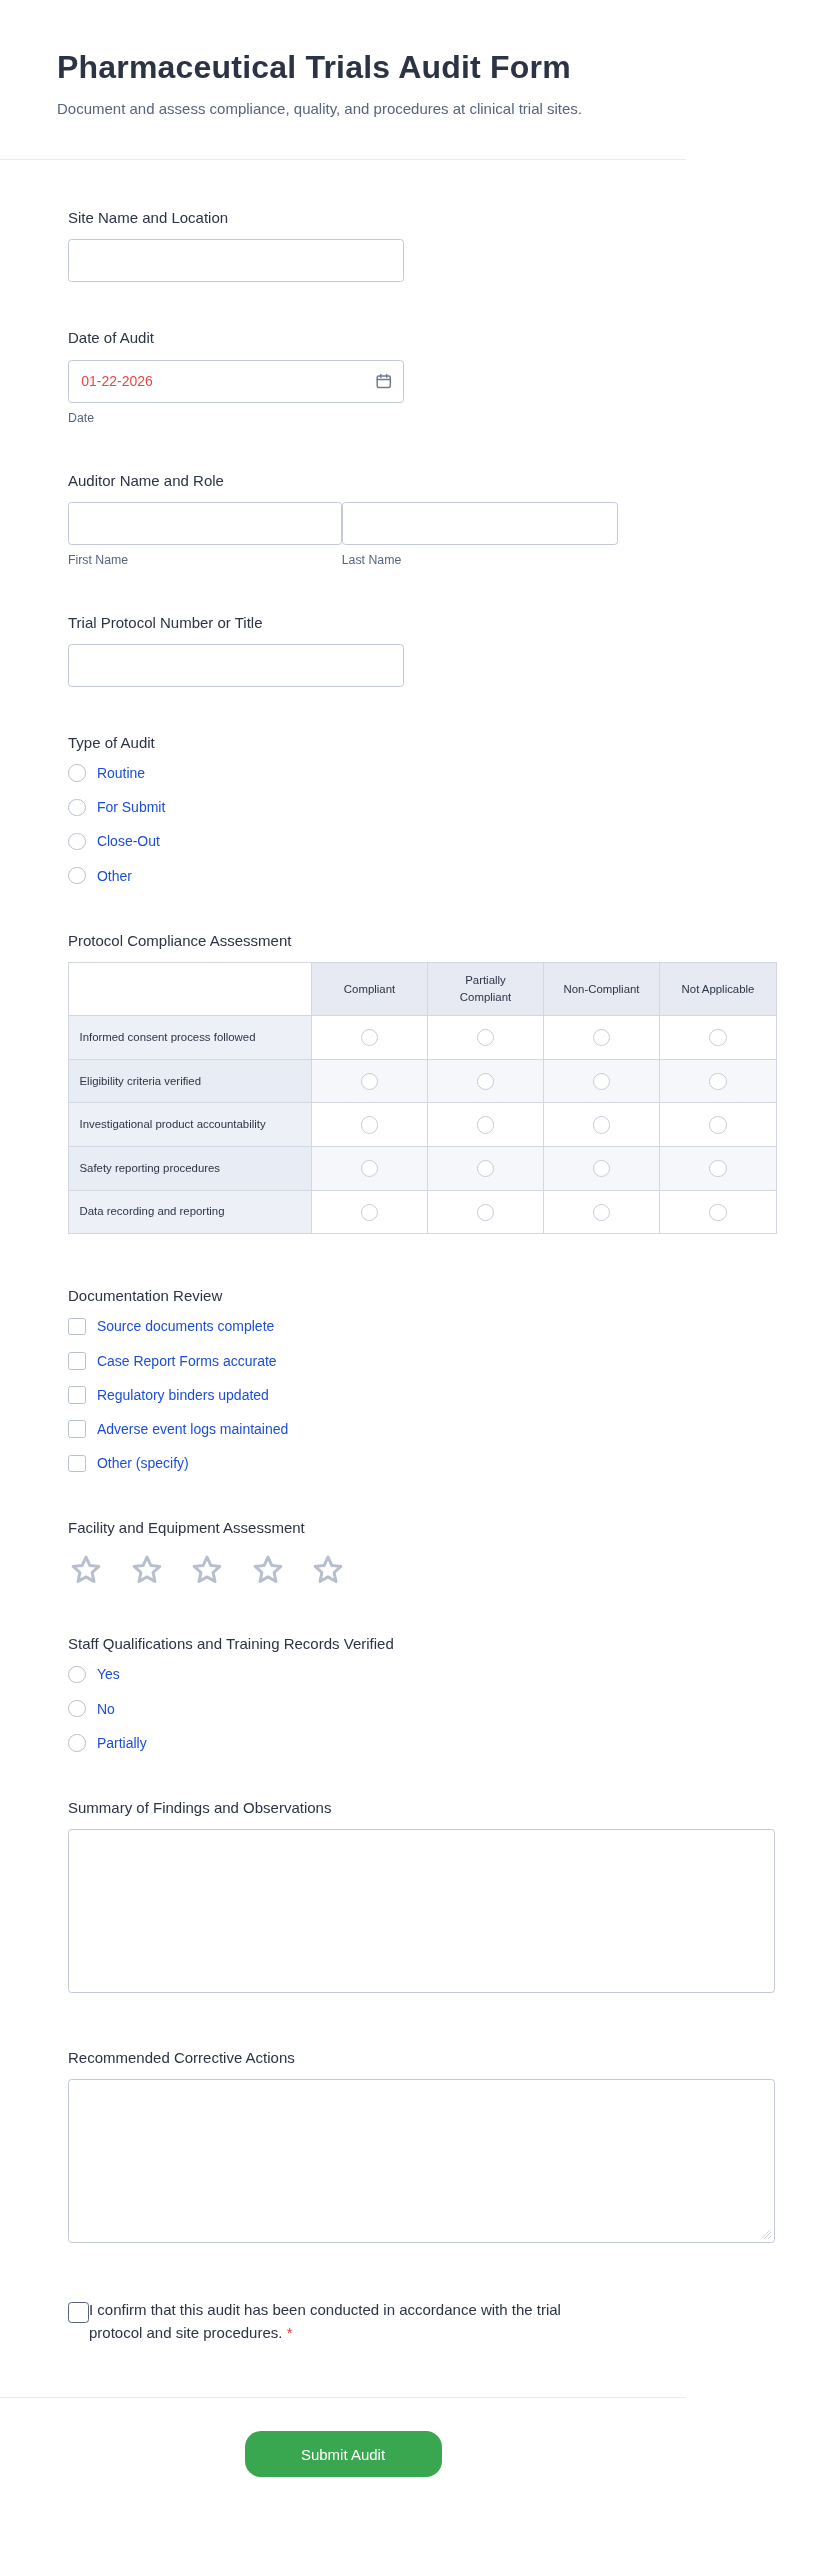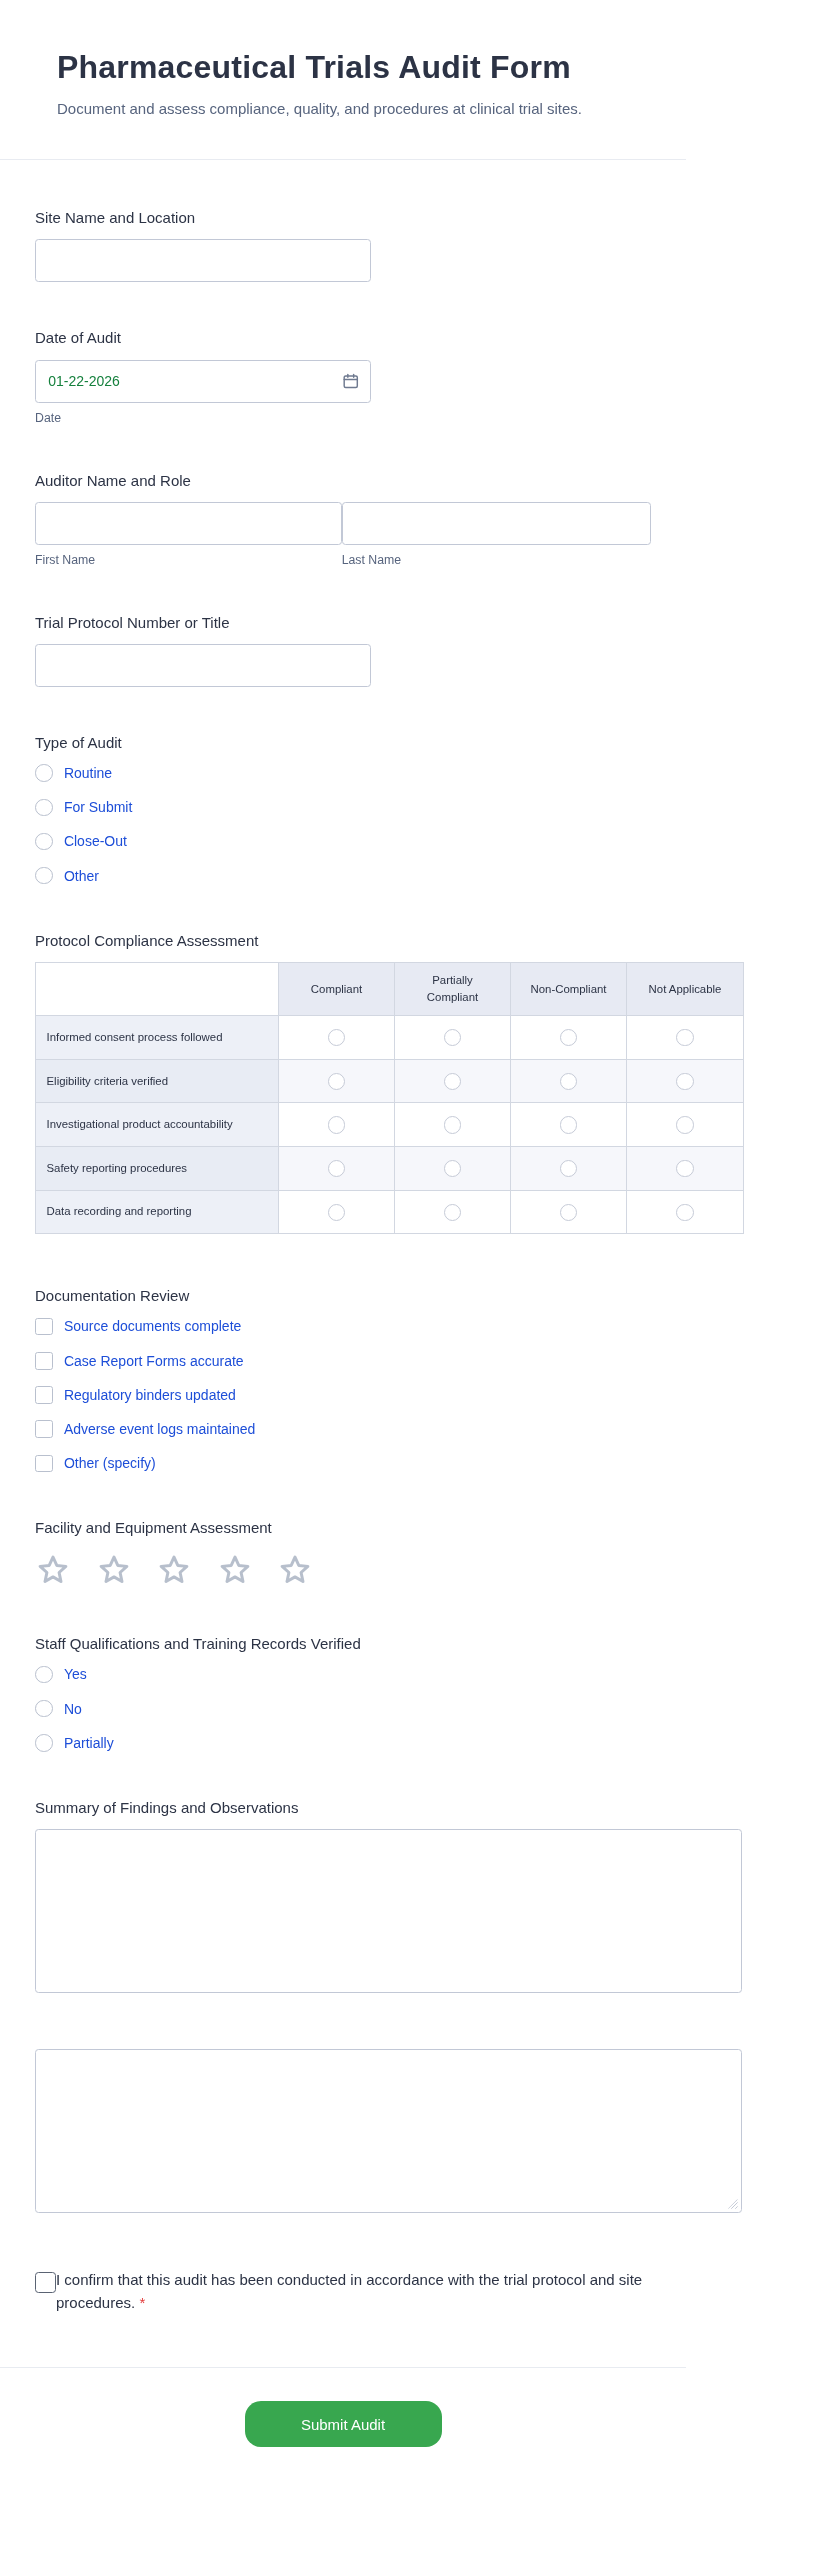--- a/index.html
+++ b/index.html
@@ -23,42 +23,42 @@
   }
   .form-subtitle {
     margin: 0;
     font-size: 15px;
     color: #57647e;
     line-height: 1.4;
   }
   .divider { border: none; border-top: 0.9px solid #e8ebf1; margin: 0; }
 
   
-  .form-body { padding: 49px 35px 0; }
+  .form-body { padding: 49px 68px 0; }
   .question { margin-bottom: 47px; }
   .question.after-matrix { margin-bottom: 53px; }
   .question.textarea-q { margin-bottom: 56px; }
   .q-label {
     display: block;
     font-size: 15px;
     font-weight: 500;
     color: #2c3345;
     margin-bottom: 11.4px;
     line-height: 1.25;
   }
 
   .text-input {
     width: 336px;
     height: 43px;
     border: 0.9px solid #c2c8d6;
     border-radius: 3.5px;
     background: #fff;
     font-family: "Liberation Sans", sans-serif;
     font-size: 14px;
-    color: #15803d;
+    color: #ef4444;
     padding: 0 12.3px;
     outline: none;
   }
   .sublabel { font-size: 12.3px; color: #57647e; margin-top: 8px; }
 
   
   .date-wrap { position: relative; width: 336px; }
   .date-wrap .text-input { width: 100%; padding-right: 39px; }
   .cal-icon {
     position: absolute;
@@ -423,20 +423,21 @@
     </section>
 
     <section class="question textarea-q">
       <label class="q-label">Summary of Findings and Observations</label>
       <div class="ta-wrap">
         <textarea class="textarea" style=""></textarea>
       </div>
     </section>
 
     <section class="question textarea-q">
+      <label class="q-label">Recommended Corrective Actions</label>
       <div class="ta-wrap">
         <textarea class="textarea" style=""></textarea>
         <span class="resize-handle"></span>
       </div>
     </section>
 
     <div class="confirm">
       <span class="checkbox confirm-box"></span>
       <span class="confirm-text">
         <span>I confirm that this audit has been conducted in accordance with the trial protocol and site procedures.</span>

